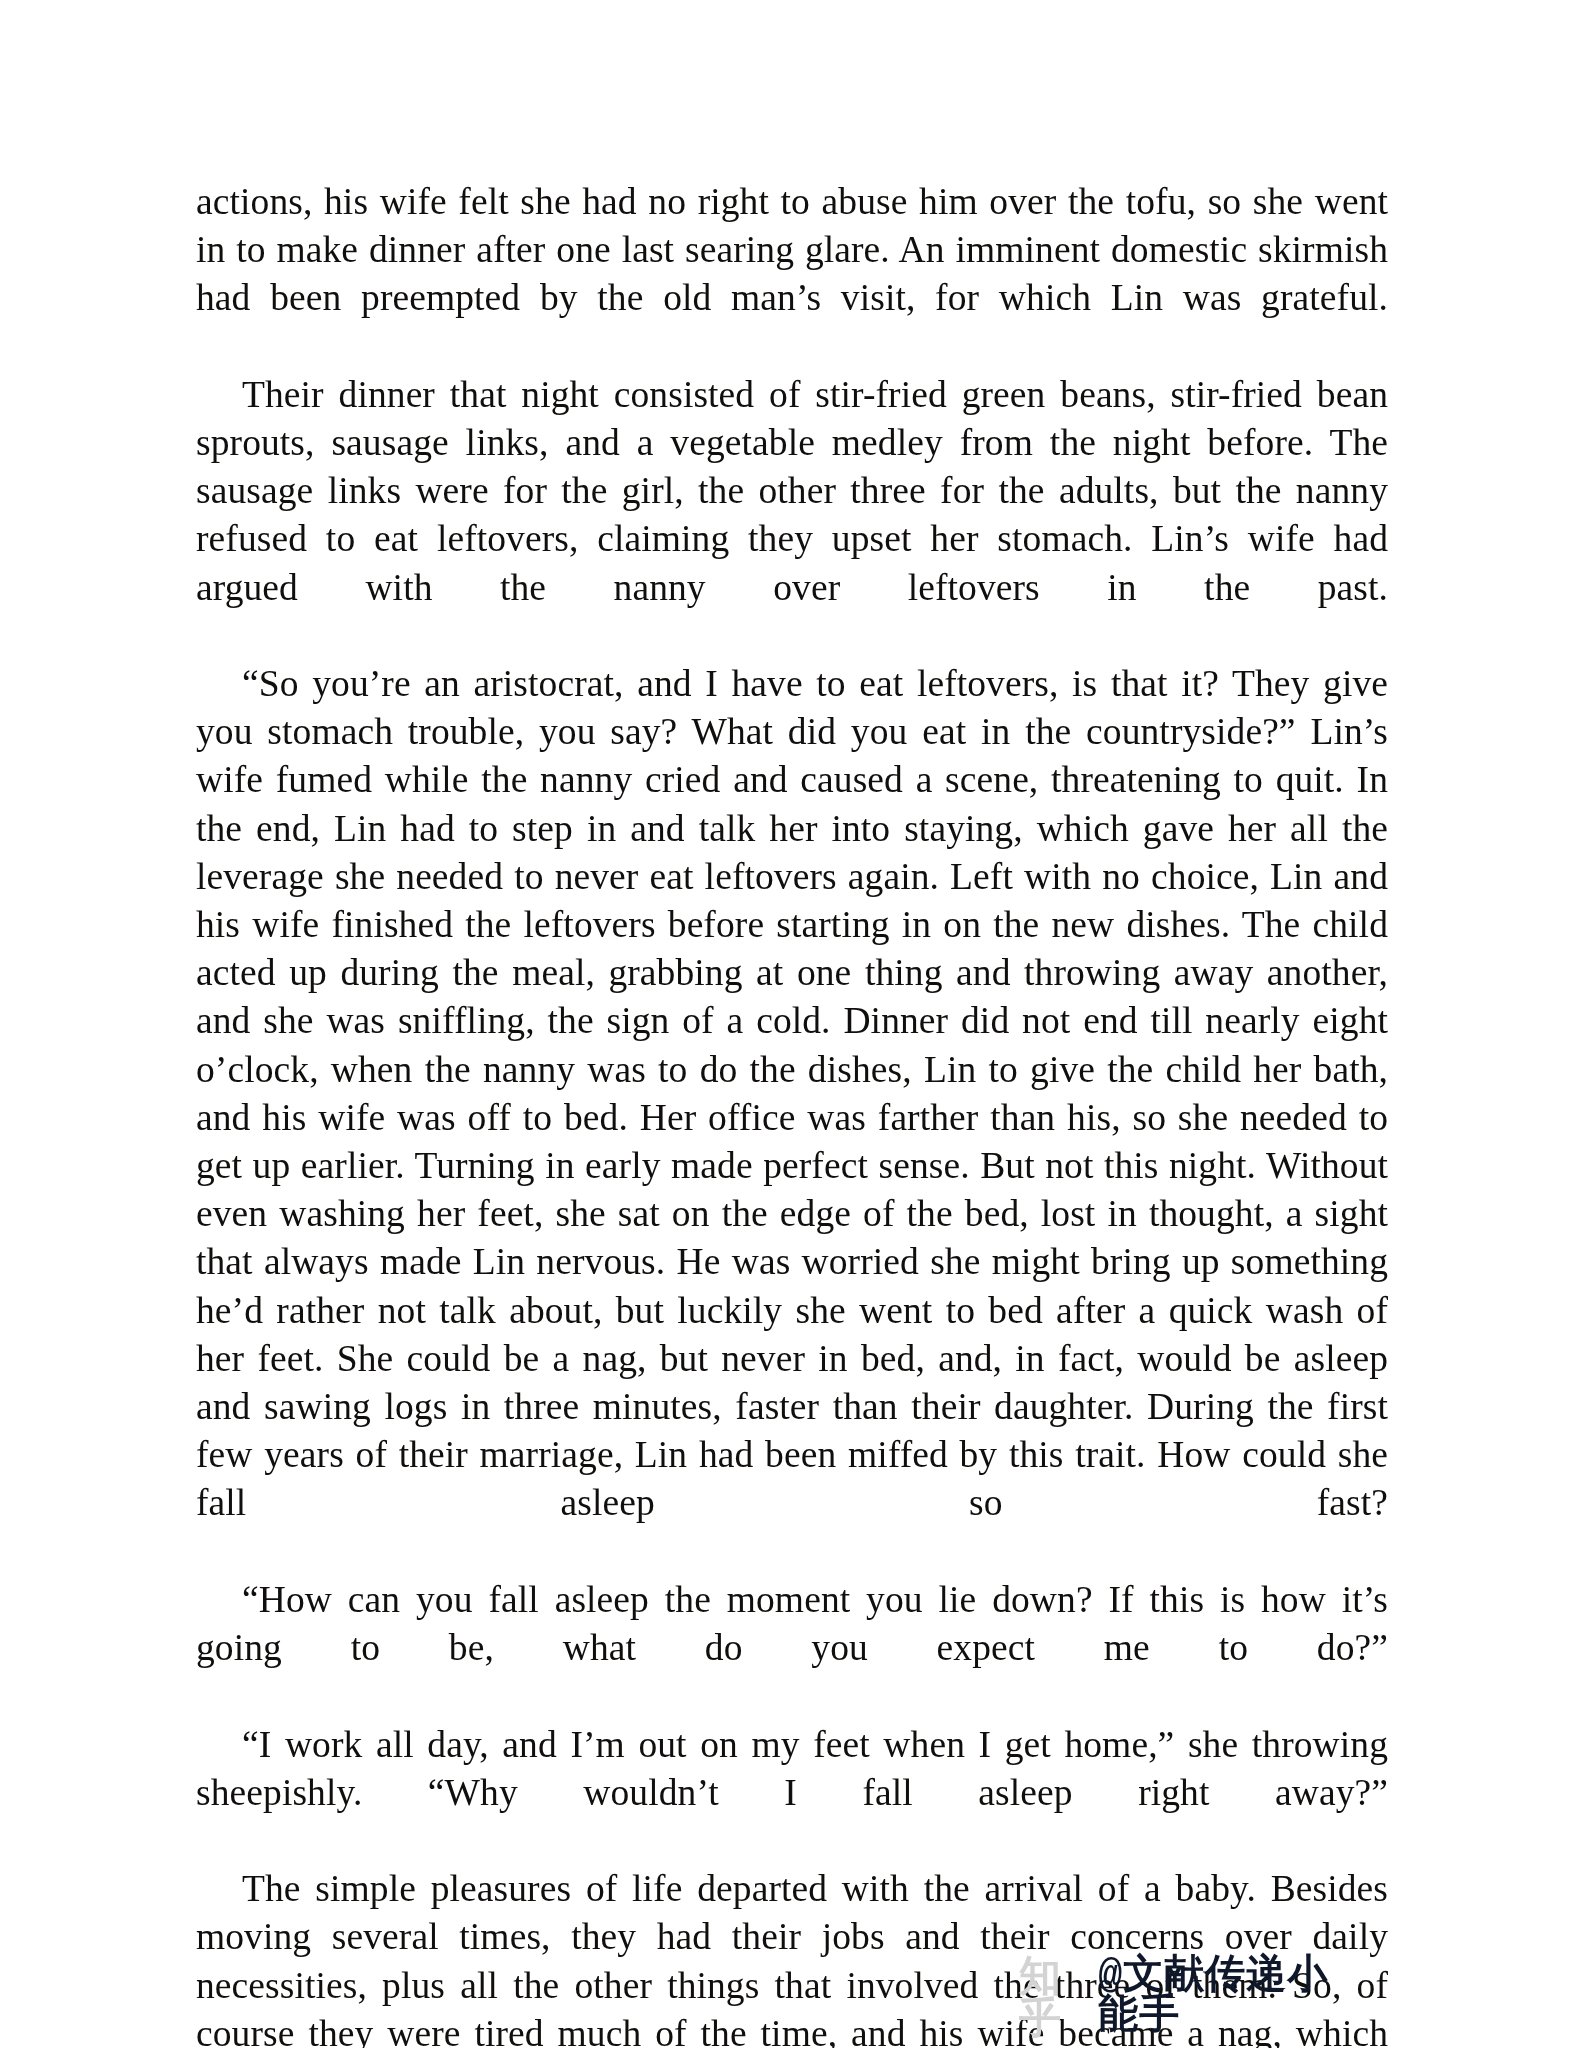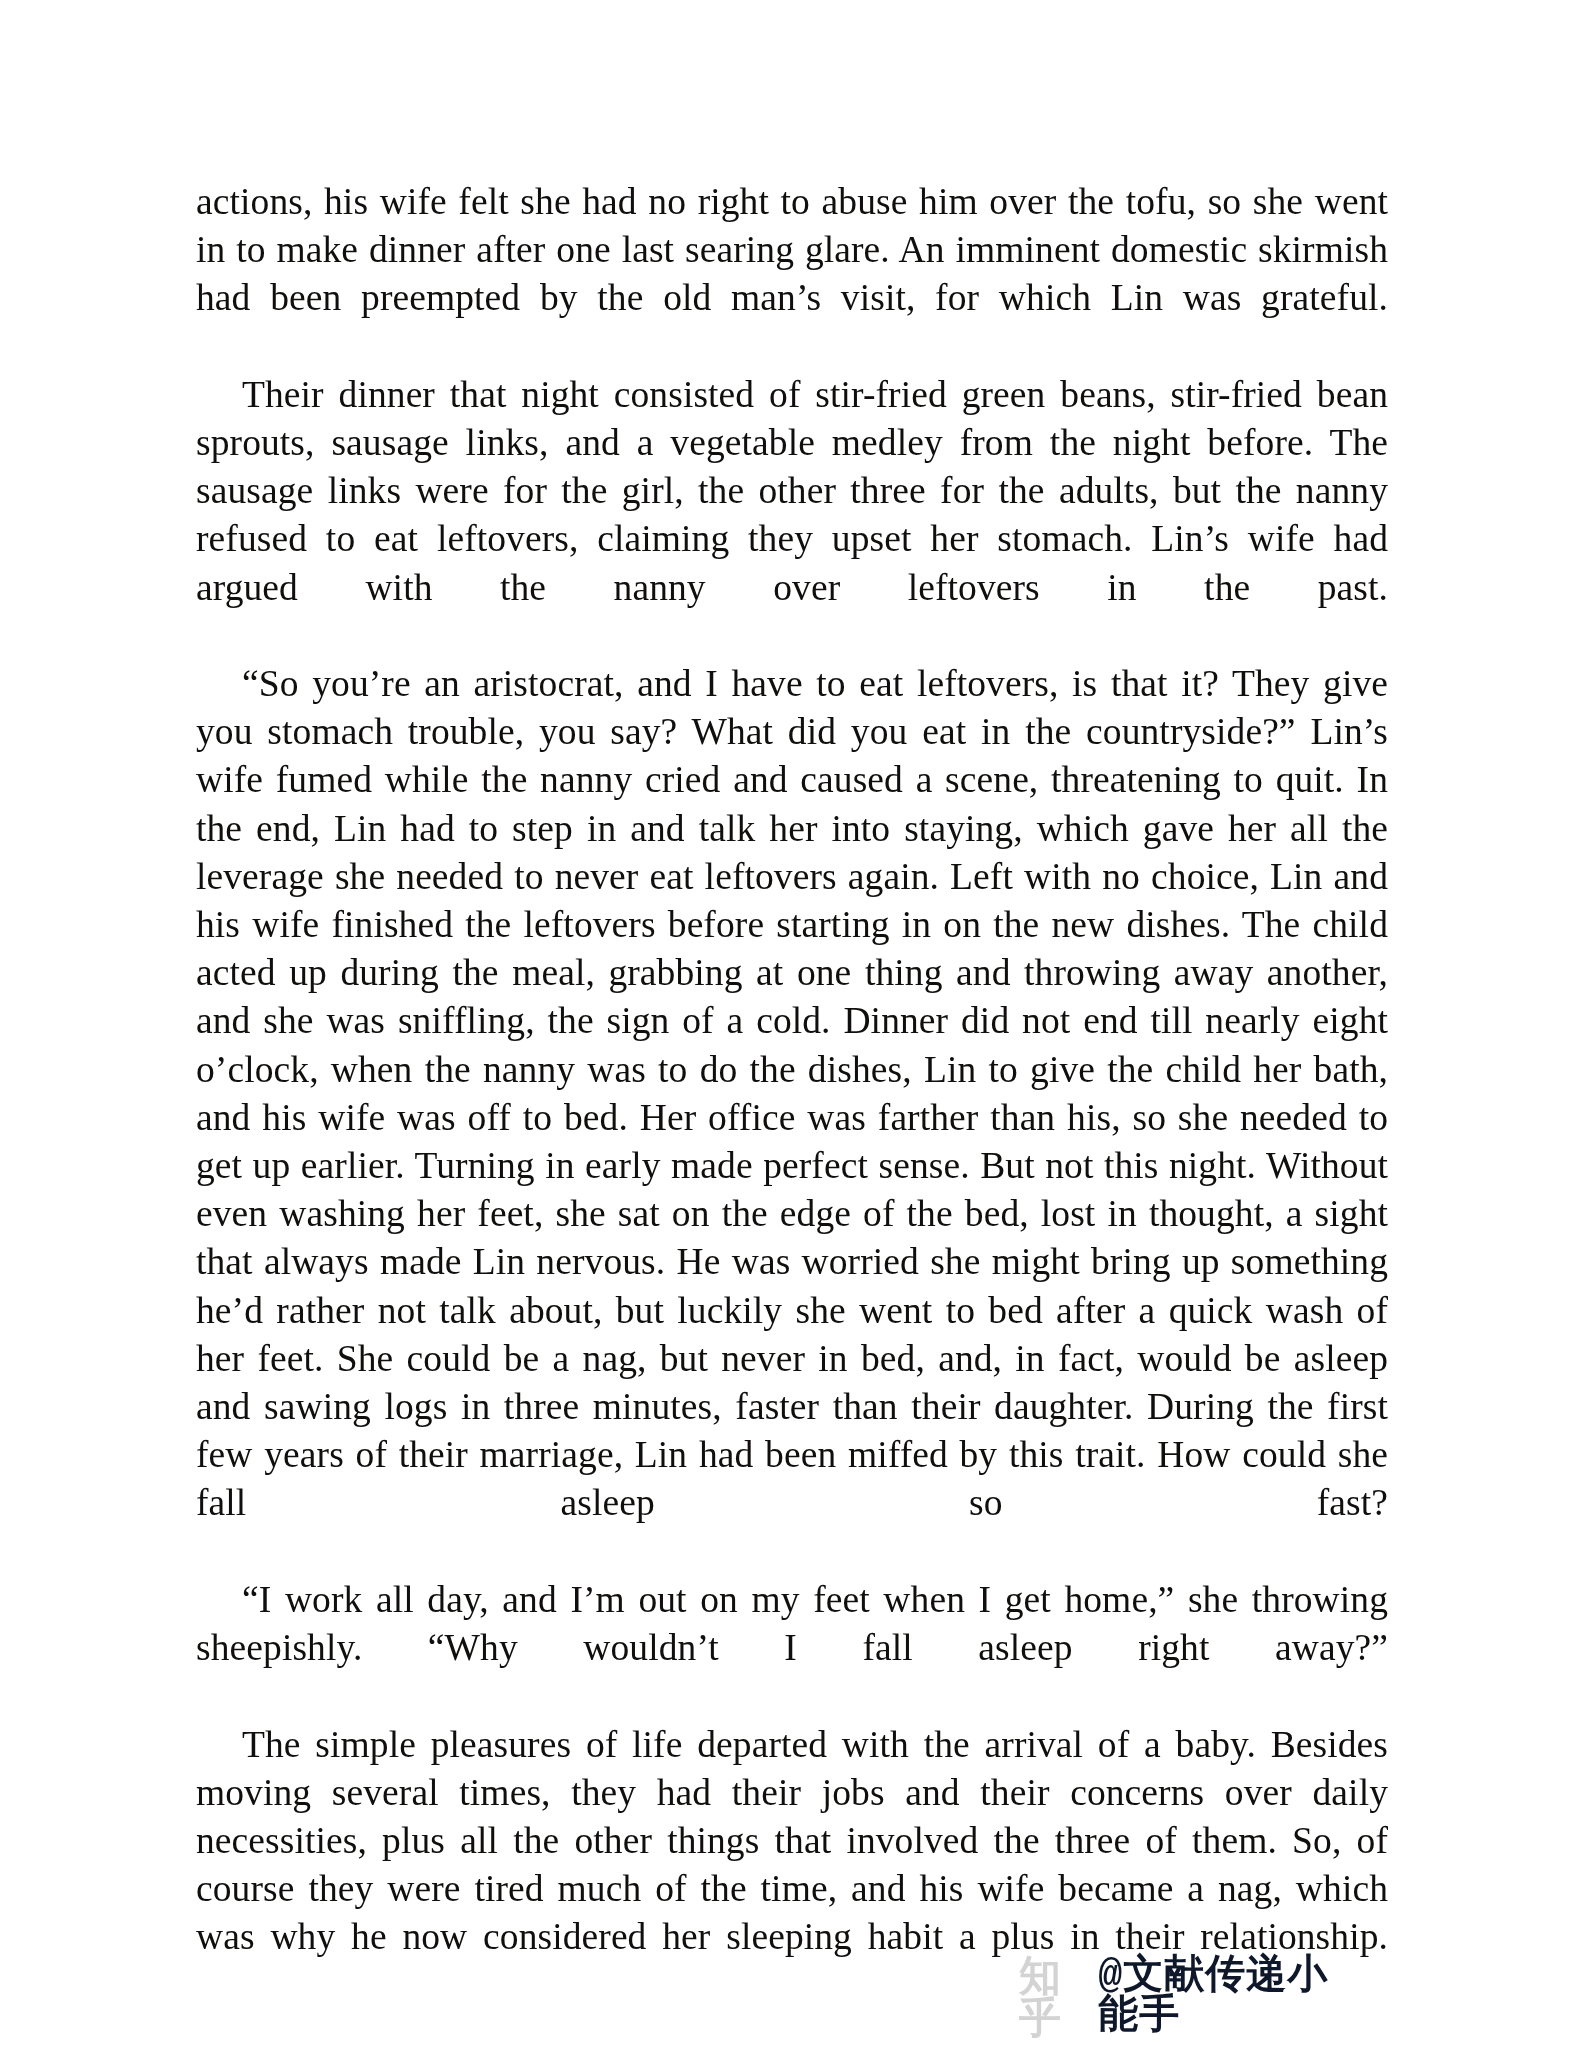--- a/index.html
+++ b/index.html
@@ -90,20 +90,21 @@
 <div class="page">
 
   <div class="text-column">
 
     <p class="para">actions, his wife felt she had no right to abuse him over the tofu, so she went in to make dinner after one last searing glare. An imminent domestic skirmish had been preempted by the old man’s visit, for which Lin was grateful.</p>
 
     <p class="para indent">Their dinner that night consisted of stir-fried green beans, stir-fried bean sprouts, sausage links, and a vegetable medley from the night before. The sausage links were for the girl, the other three for the adults, but the nanny refused to eat leftovers, claiming they upset her stomach. Lin’s wife had argued with the nanny over leftovers in the past.</p>
 
     <p class="para indent">“So you’re an aristocrat, and I have to eat leftovers, is that it? They give you stomach trouble, you say? What did you eat in the countryside?” Lin’s wife fumed while the nanny cried and caused a scene, threatening to quit. In the end, Lin had to step in and talk her into staying, which gave her all the leverage she needed to never eat leftovers again. Left with no choice, Lin and his wife finished the leftovers before starting in on the new dishes. The child acted up during the meal, grabbing at one thing and throwing away another, and she was sniffling, the sign of a cold. Dinner did not end till nearly eight o’clock, when the nanny was to do the dishes, Lin to give the child her bath, and his wife was off to bed. Her office was farther than his, so she needed to get up earlier. Turning in early made perfect sense. But not this night. Without even washing her feet, she sat on the edge of the bed, lost in thought, a sight that always made Lin nervous. He was worried she might bring up something he’d rather not talk about, but luckily she went to bed after a quick wash of her feet. She could be a nag, but never in bed, and, in fact, would be asleep and sawing logs in three minutes, faster than their daughter. During the first few years of their marriage, Lin had been miffed by this trait. How could she fall asleep so fast?</p>
 
+    <p class="para indent">“How can you fall asleep the moment you lie down? If this is how it’s going to be, what do you expect me to do?”</p>
 
     <p class="para indent">“I work all day, and I’m out on my feet when I get home,” she throwing sheepishly. “Why wouldn’t I fall asleep right away?”</p>
 
     <p class="para indent">The simple pleasures of life departed with the arrival of a baby. Besides moving several times, they had their jobs and their concerns over daily necessities, plus all the other things that involved the three of them. So, of course they were tired much of the time, and his wife became a nag, which was why he now considered her sleeping habit a plus in their relationship.</p>
 
   </div>
 
   <div class="watermark">
     <span class="wm-logo">知乎</span>
     <span class="wm-handle">@文献传递小能手</span>

